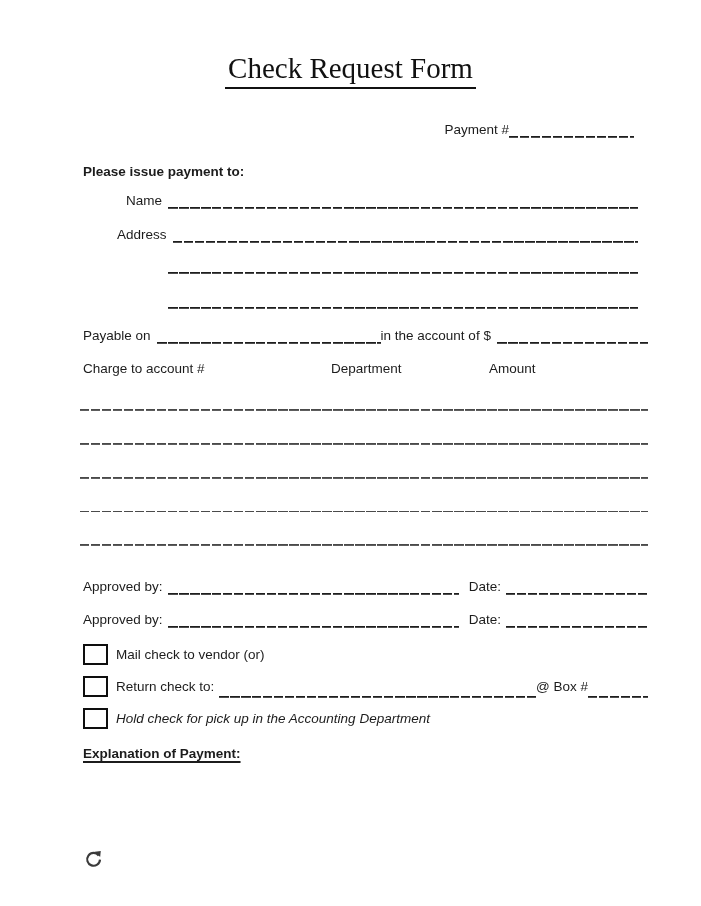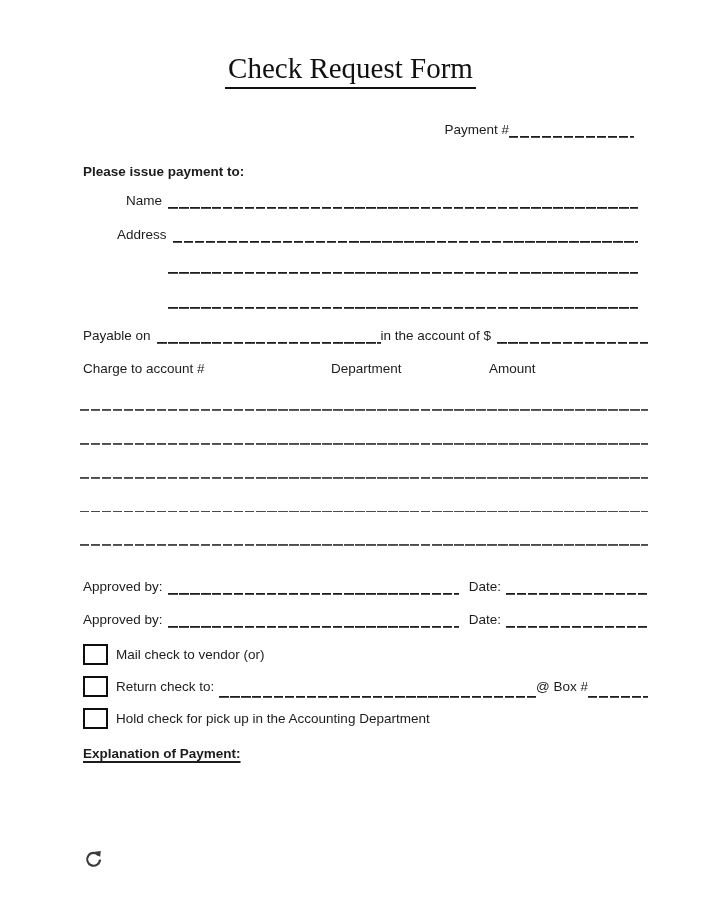--- a/index.html
+++ b/index.html
@@ -39,21 +39,21 @@
   .tline {
     height:17px; margin-bottom:16.8px;
     background:repeating-linear-gradient(90deg,#4a4a4a 0 9.5px,rgba(0,0,0,0) 9.5px 11px) left bottom/100% 1.9px no-repeat;
   }
   .sig-row .ln-mid { margin-left:5px; }
   .sig-row .date-lbl { margin-left:10px; }
   .sig-row .ln-date { width:142px; margin-left:5px; }
   .req-row { top:578px; }
   .app-row { top:611px; }
   .cb-row { align-items:center; height:24px; }
-  .cb1 { top:642px; } .cb2 { top:674px;justify-content:center; } .cb3 { top:706px; }
+  .cb1 { top:642px; } .cb2 { top:674px;justify-content:center; } .cb3 { top:706px;font-style:italic; }
   .cbx {
     display:inline-block; width:25px; height:21px; border:2.5px solid #0e0e0e;
     background:#fff; margin-right:8px; flex:0 0 auto;
   }
   .cb-row .ln { align-self:flex-end; }
   .w58 { width:60px; }
   .expl-row { top:745px; }
   .expl {
     font-weight:bold; text-decoration:underline; text-decoration-thickness:1.5px; text-underline-offset:3px;
   }

